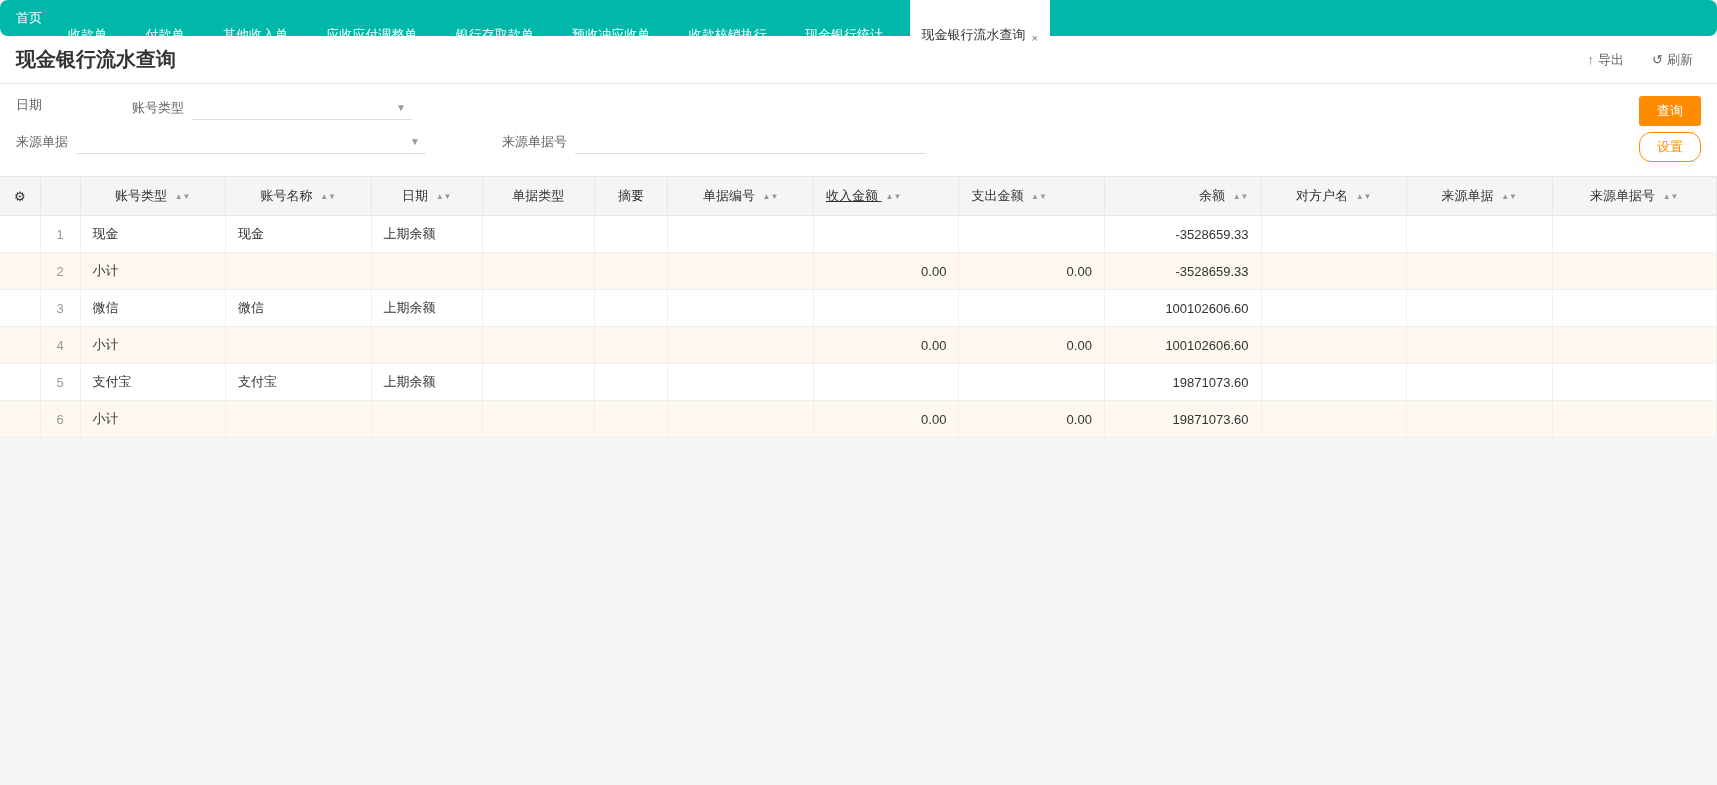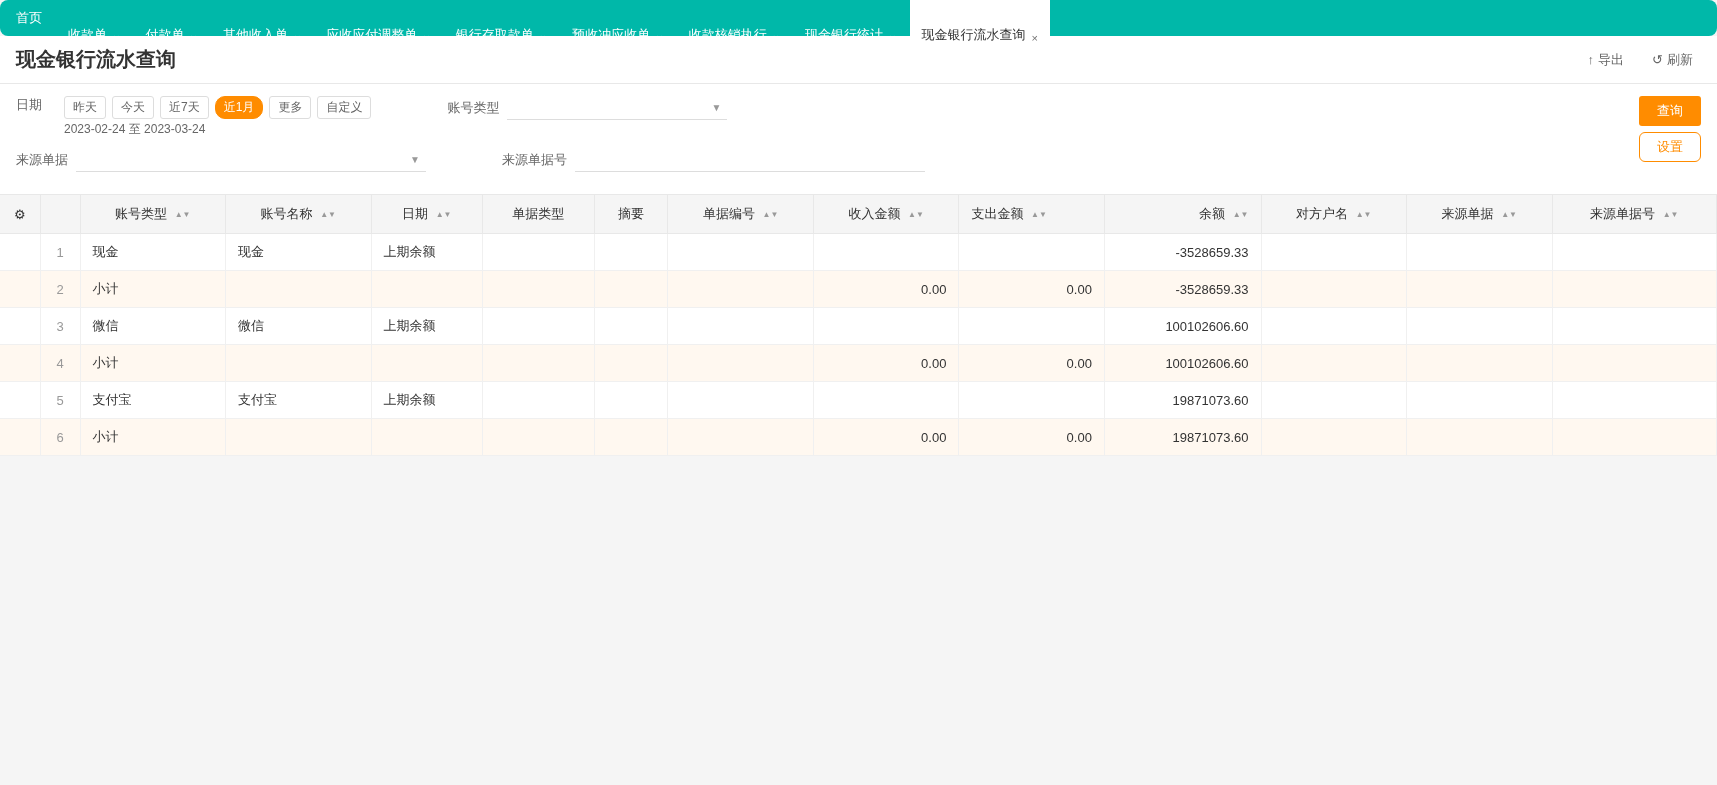--- a/index.html
+++ b/index.html
@@ -156,21 +156,21 @@
       padding: 6px 18px;
       border-radius: 3px;
       cursor: pointer;
       font-size: 13px;
     }
     .settings-btn {
       background: #fff;
       color: #ff8c00;
       border: 1px solid #ff8c00;
       padding: 5px 8px;
-      border-radius: 6px;
+      border-radius: 12px;
       cursor: pointer;
       font-size: 13px;
     }
     .btn-group {
       display: flex;
       flex-direction: column;
       gap: 6px;
     }
     .collapse-bar {
       text-align: center;
@@ -286,31 +286,20 @@
 </div>
 
 <div class="filter-area">
   <div style="display:flex; gap:20px; align-items:flex-start;">
     <div style="flex:1;">
 
       <div class="filter-row" style="align-items:flex-start;">
 
         <div class="filter-group-item" style="align-items:flex-start;">
           <span class="filter-label">日期</span>
-          <div class="date-section">
-            <div class="date-filters">
-              <button class="date-btn">昨天</button>
-              <button class="date-btn">今天</button>
-              <button class="date-btn">近7天</button>
-              <button class="date-btn active">近1月</button>
-              <button class="date-btn">更多</button>
-              <button class="date-btn">自定义</button>
-            </div>
-            <div class="date-range-text">2023-02-24 至 2023-03-24</div>
-          </div>
         </div>
 
         <div class="filter-group-item" style="margin-left:60px;">
           <span class="filter-label">账号类型</span>
           <div class="select-with-arrow" style="min-width:220px;">
             <input type="text" style="border: none; outline: none; flex: 1 1 0%; padding: 4px 8px; font-size: 13px; background: transparent;">
             <span class="arrow-down">▼</span>
           </div>
         </div>
 
@@ -366,21 +355,21 @@
         <th>
           <span>单据类型</span>
         </th>
         <th>
           <span>摘要</span>
         </th>
         <th>
           <span>单据编号</span>
           <span class="sort-icon">▲▼</span>
         </th>
-        <th style="text-align:center;">
+        <th style="text-align:left;text-decoration:underline;">
           <span>收入金额</span>
           <span class="sort-icon">▲▼</span>
         </th>
         <th style="text-align:left;">
           <span>支出金额</span>
           <span class="sort-icon">▲▼</span>
         </th>
         <th style="text-align:right;">
           <span>余额</span>
           <span class="sort-icon">▲▼</span>

